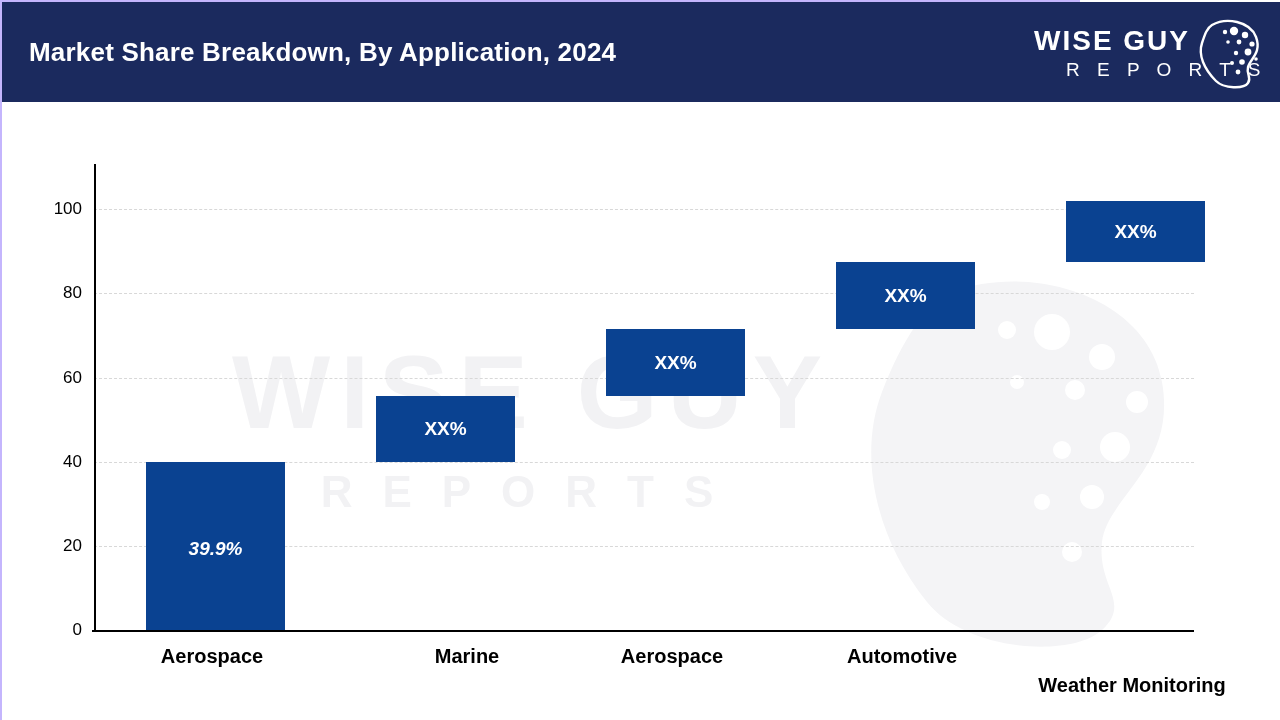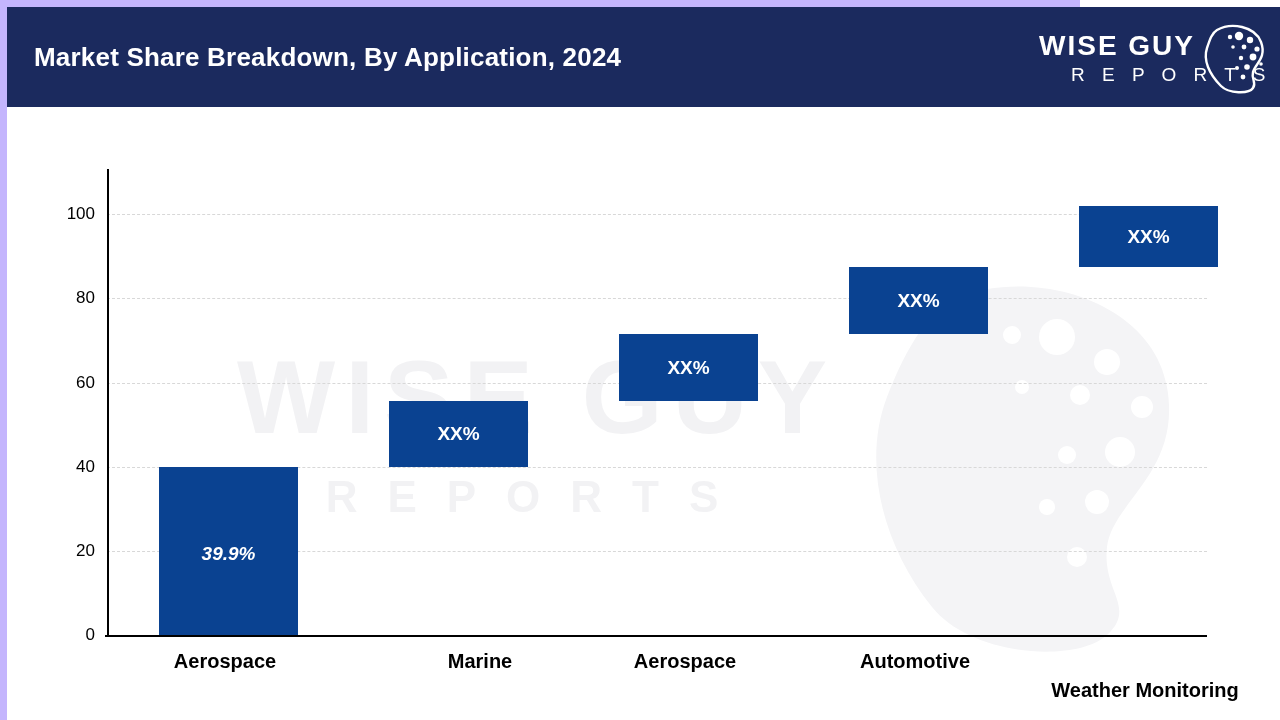--- a/index.html
+++ b/index.html
@@ -11,21 +11,21 @@
     height: 720px;
     background: #ffffff;
     font-family: "Liberation Sans", sans-serif;
     overflow: hidden;
   }
   .page {
     position: relative;
     width: 1080px;
     height: 720px;
     box-sizing: border-box;
-    border: 7px solid #c4b5fd;
+    border: 2px solid #c4b5fd;
     background: #8b5cf6;
   }
   
   .header {
     position: absolute;
     left: 0;
     top: 0;
     width: 1278px;
     height: 100px;
     background: #1b2a5e;
@@ -117,21 +117,21 @@
   .wm-head {
     position: absolute;
     right: 10px;
     top: 10px;
     width: 330px;
     height: 380px;
   }
 
   .plot {
     position: absolute;
-    left: 100px;
+    left: 92px;
     top: 65px;         
     width: 1100px;
     height: 463px;     
   }
   .gridline {
     position: absolute;
     left: 0;
     width: 1100px;
     height: 0;
     border-top: 1px dashed #d8d8d8;

